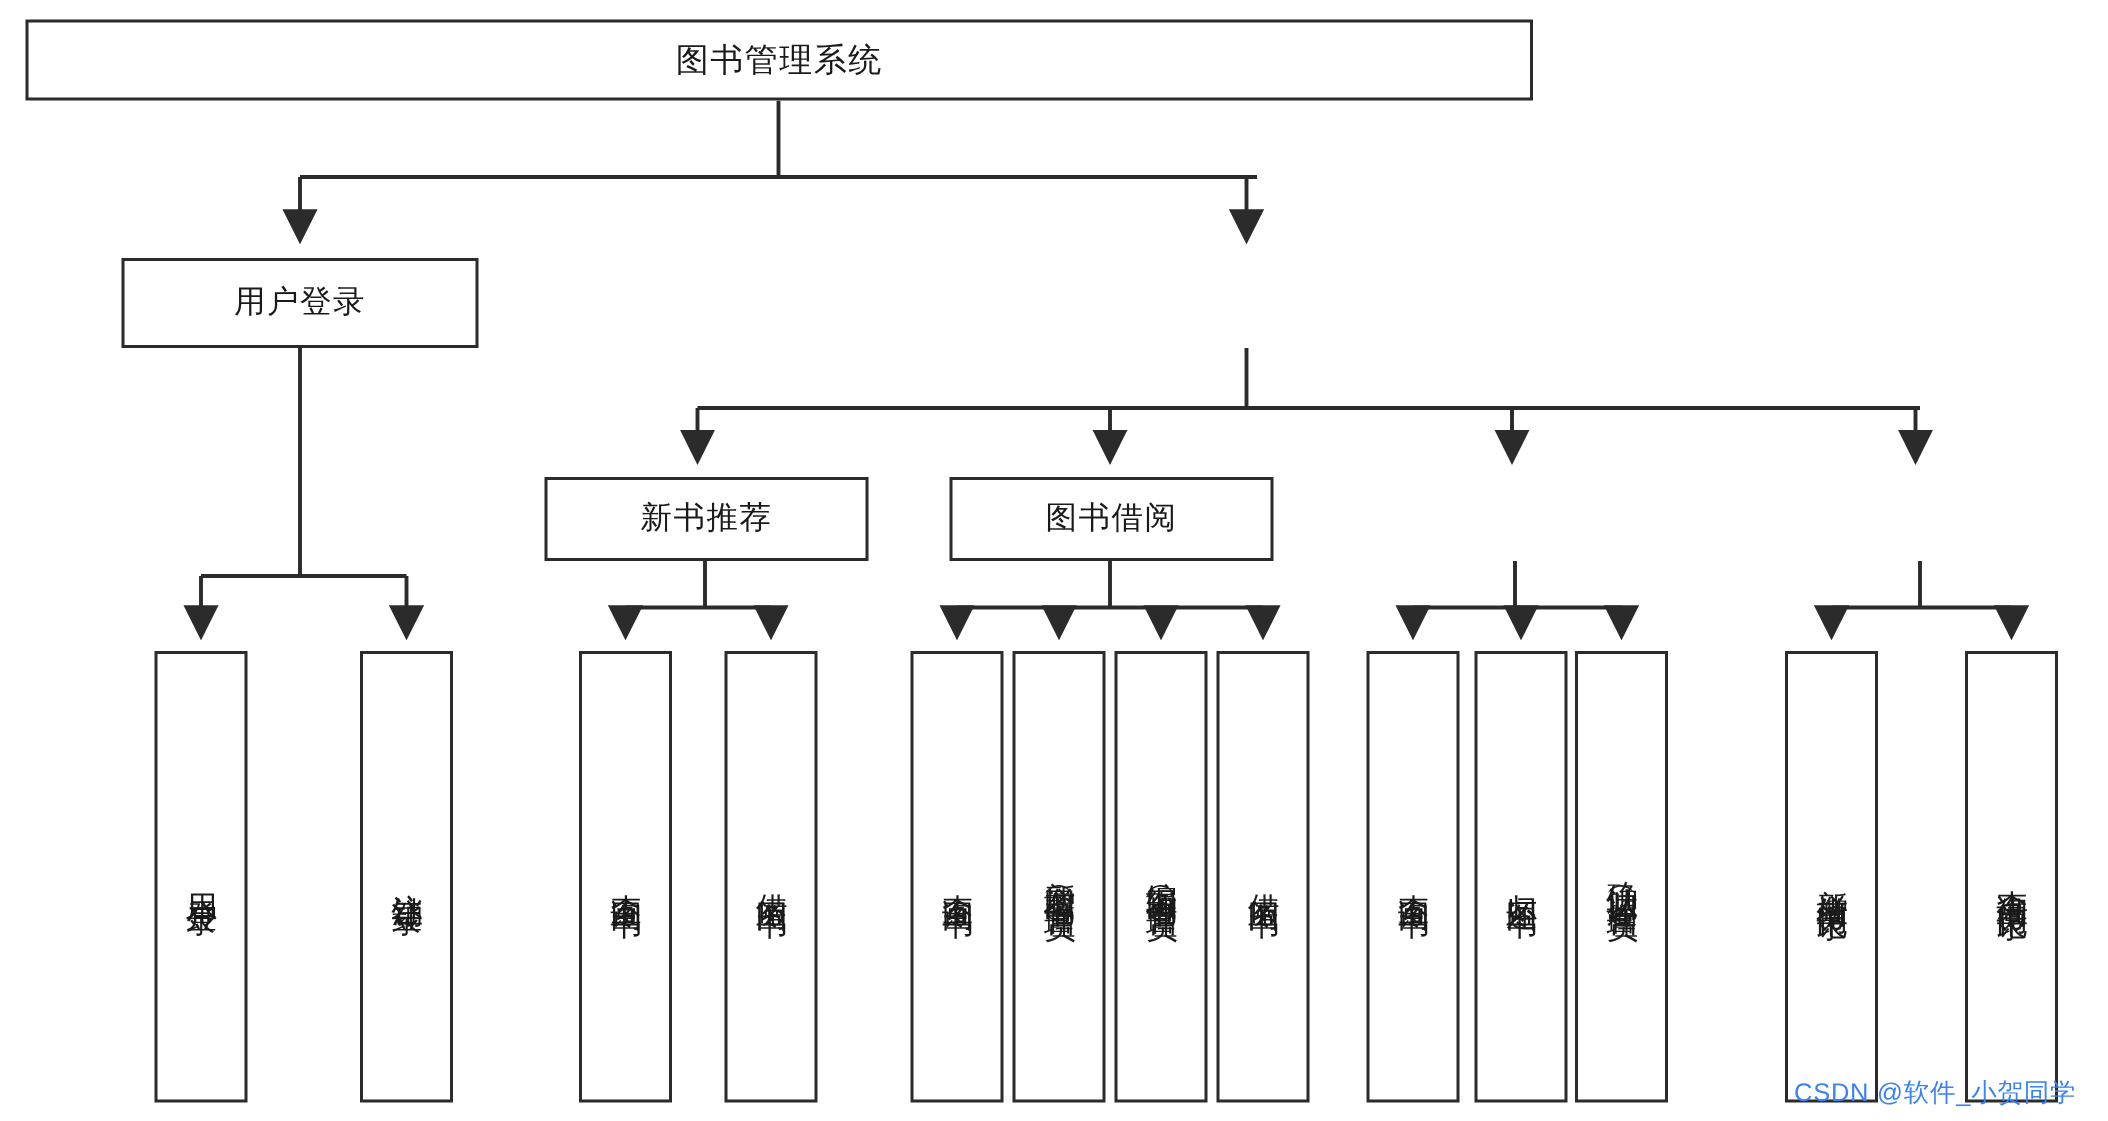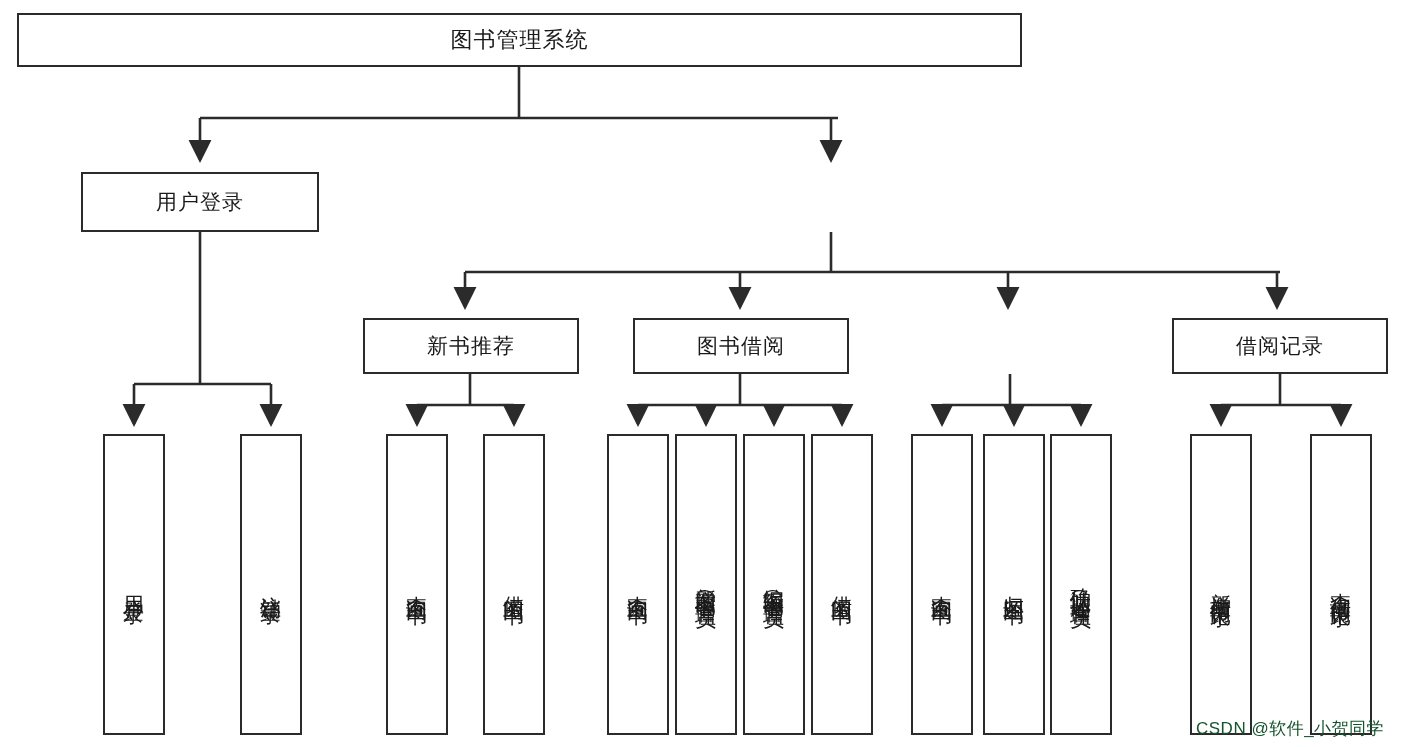--- a/index.html
+++ b/index.html
@@ -145,23 +145,20 @@
   <div class="node horiz" style="left: 81px; top: 172px; width: 238px; height: 60px; border-color: rgb(43, 43, 43); background: rgb(255, 255, 255);">
     <span class="label">用户登录</span>
   </div>
 
   <div class="node horiz" style="left: 363px; top: 318px; width: 216px; height: 56px; border-color: rgb(43, 43, 43); background: rgb(255, 255, 255);">
     <span class="label">新书推荐</span>
   </div>
   <div class="node horiz" style="left: 633px; top: 318px; width: 216px; height: 56px; border-color: rgb(43, 43, 43); background: rgb(255, 255, 255);">
     <span class="label">图书借阅</span>
   </div>
-  <div class="node horiz" style="left: 1172px; top: 318px; width: 216px; height: 56px; border-color: rgb(43, 43, 43); background: rgb(255, 255, 255);">
-    <span class="label">借阅记录</span>
-  </div>
 
   <div class="node vert" style="left: 103px; top: 434px; width: 62px; height: 301px; border-color: rgb(43, 43, 43); background: rgb(255, 255, 255);">
     <span class="label">用户登录</span>
   </div>
   <div class="node vert" style="left: 240px; top: 434px; width: 62px; height: 301px; border-color: rgb(43, 43, 43); background: rgb(255, 255, 255);">
     <span class="label">注销登录</span>
   </div>
   <div class="node vert" style="left: 386px; top: 434px; width: 62px; height: 301px; border-color: rgb(43, 43, 43); background: rgb(255, 255, 255);">
     <span class="label">查询图书</span>
   </div>
@@ -189,15 +186,15 @@
   <div class="node vert" style="left: 1050px; top: 434px; width: 62px; height: 301px; border-color: rgb(43, 43, 43); background: rgb(255, 255, 255);">
     <span class="label">确认归还（管理员）</span>
   </div>
   <div class="node vert" style="left: 1190px; top: 434px; width: 62px; height: 301px; border-color: rgb(43, 43, 43); background: rgb(255, 255, 255);">
     <span class="label">新增借阅记录</span>
   </div>
   <div class="node vert" style="left: 1310px; top: 434px; width: 62px; height: 301px; border-color: rgb(43, 43, 43); background: rgb(255, 255, 255);">
     <span class="label">查询借阅记录</span>
   </div>
 
-  <div class="watermark" style="left: 1196px; top: 717px; color: #14532d;">CSDN @软件_小贺同学</div>
+  <div class="watermark" style="left: 1196px; top: 717px; color: #3b82f6;">CSDN @软件_小贺同学</div>
 
 </div>
 
 </body></html>

